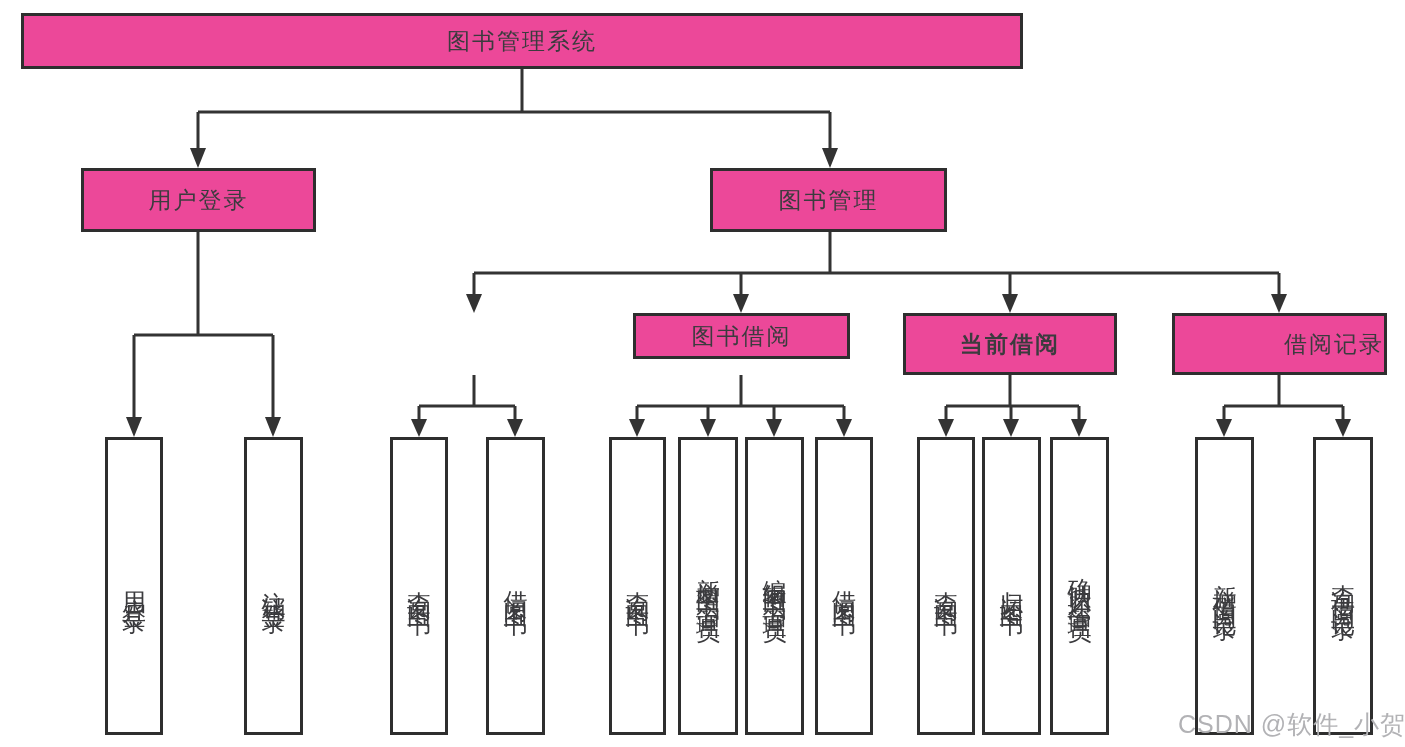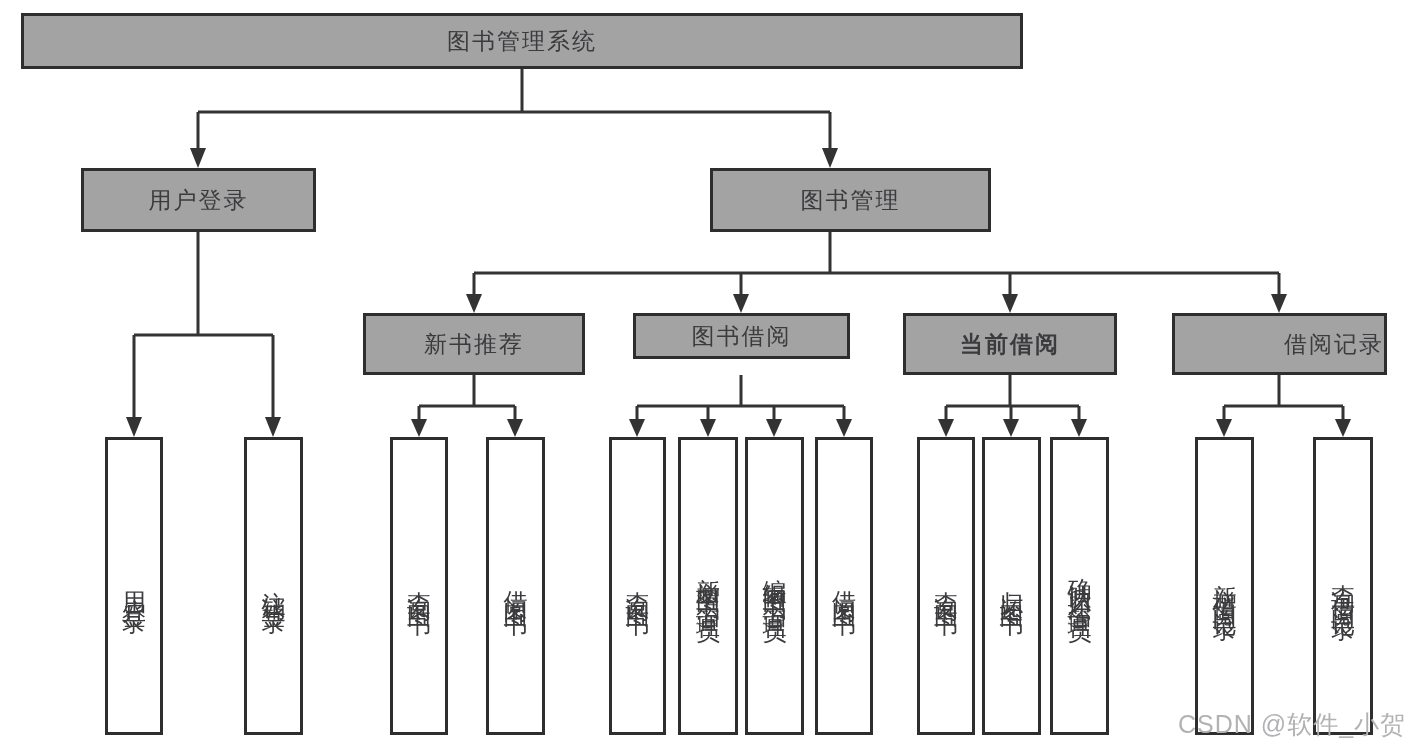--- a/index.html
+++ b/index.html
@@ -13,21 +13,21 @@
   }
   #connectors {
     position: absolute;
     left: 0; top: 0;
     width: 1405px; height: 747px;
   }
   .node {
     position: absolute;
     box-sizing: border-box;
     border: 3px solid #2e2e2e;
-    background: #a3a3a3;
+    background: #ec4899;
     display: flex;
     align-items: center;
     justify-content: center;
   }
   .node .hlabel {
     font-size: 23px;
     letter-spacing: 2px;
     color: #3b3b3e;
     white-space: nowrap;
     line-height: 1;
@@ -122,27 +122,24 @@
     </g>
   </svg>
 
   <div class="node" style="left:21px; top:13px; width:1002px; height:56px;">
     <span class="hlabel">图书管理系统</span>
   </div>
 
   <div class="node" style="left:81px; top:168px; width:235px; height:64px;">
     <span class="hlabel">用户登录</span>
   </div>
-  <div class="node" style="left:710px; top:168px; width:281px; height:64px;justify-content:center;">
+  <div class="node" style="left:710px; top:168px; width:237px; height:64px;justify-content:center;">
     <span class="hlabel">图书管理</span>
   </div>
 
-  <div class="node" style="left:363px; top:313px; width:222px; height:62px;">
-    <span class="hlabel">新书推荐</span>
-  </div>
   <div class="node" style="left:633px; top:313px; width:217px; height:46px;">
     <span class="hlabel">图书借阅</span>
   </div>
   <div class="node" style="left:903px; top:313px; width:214px; height:62px;font-weight:bold;">
     <span class="hlabel">当前借阅</span>
   </div>
   <div class="node" style="left:1172px; top:313px; width:215px; height:62px;justify-content:flex-end;">
     <span class="hlabel">借阅记录</span>
   </div>
 

